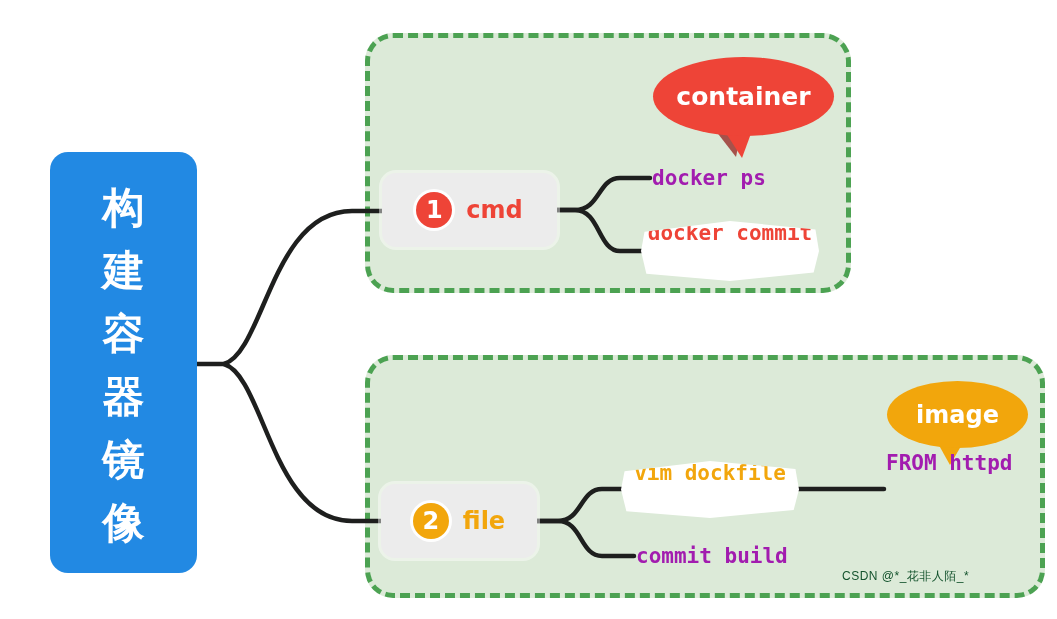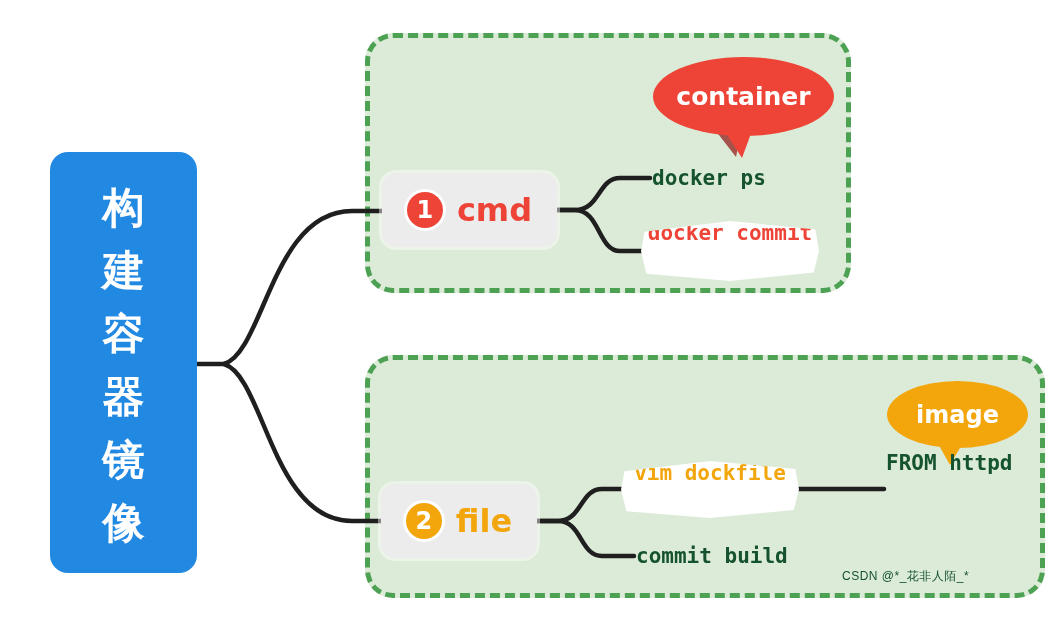--- a/index.html
+++ b/index.html
@@ -34,27 +34,27 @@
   #node-cmd{left:382px;top:173px;width:175px;height:74px;}
   #node-file{left:381px;top:484px;width:156px;height:74px;}
   .badge{
     width:36px;height:36px;border-radius:50%;color:#fff;font-weight:bold;
     font-size:24px;display:flex;align-items:center;justify-content:center;
     box-shadow:0 0 0 3px rgba(255,255,255,0.95);
     font-family:"DejaVu Sans",sans-serif;
   }
   .badge.red{background:#ee4437}
   .badge.orange{background:#f2a60c}
-  .node-label{font-size:32px;font-weight:bold;font-family:"DejaVu Sans",sans-serif;}
+  .node-label{font-size:24px;font-weight:bold;font-family:"DejaVu Sans",sans-serif;}
   .node-label.red{color:#ee4437}
   .node-label.orange{color:#f2a60c}
   
   .code{
     position:absolute;z-index:3;font-family:"DejaVu Sans Mono",monospace;
-    font-weight:bold;font-size:21px;color:#14532d;white-space:nowrap;line-height:24px;
+    font-weight:bold;font-size:21px;color:#a21caf;white-space:nowrap;line-height:24px;
   }
   #docker-ps{left:652px;top:166px;}
   #docker-build{left:636px;top:544px;}
   #from-httpd{left:886px;top:451px;text-align:center;}
   
   .banner{
     position:absolute;z-index:3;background:#ffffff;display:flex;
     justify-content:center;font-family:"DejaVu Sans Mono",monospace;font-weight:bold;
     font-size:21px;white-space:nowrap;
     clip-path:polygon(2% 18%,50% 0%,98% 14%,100% 50%,97% 86%,50% 100%,3% 88%,0% 50%);

